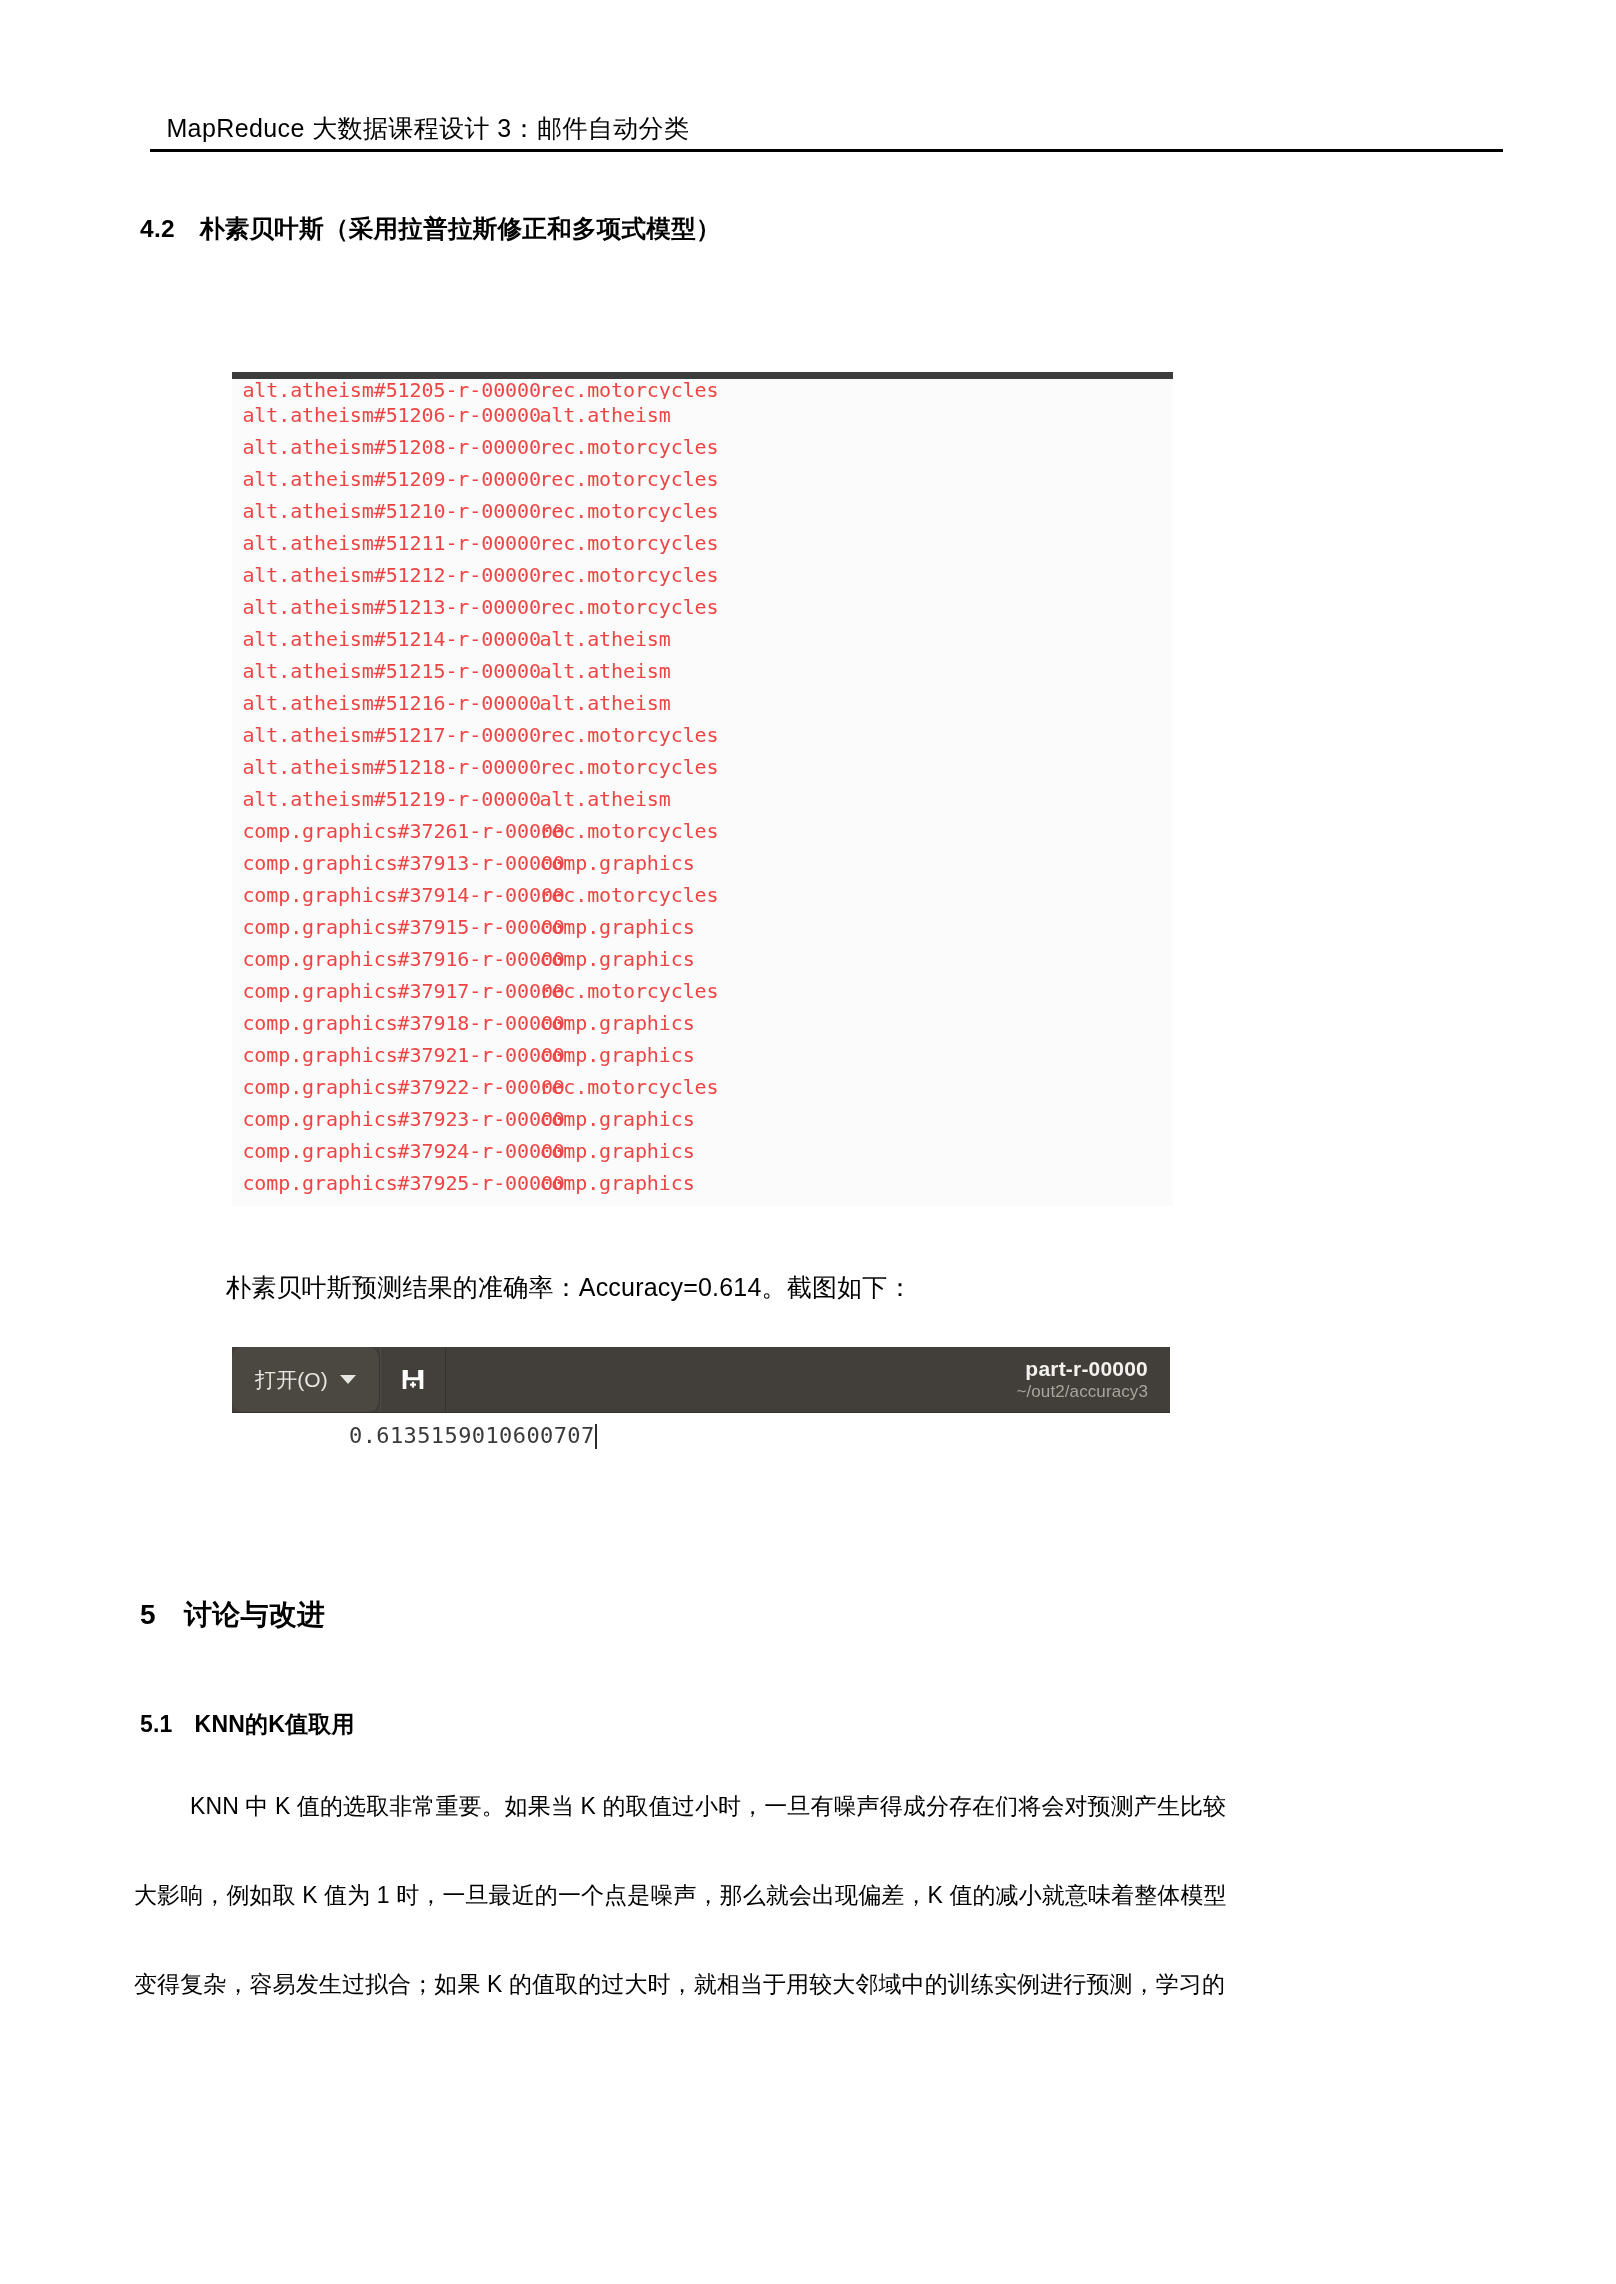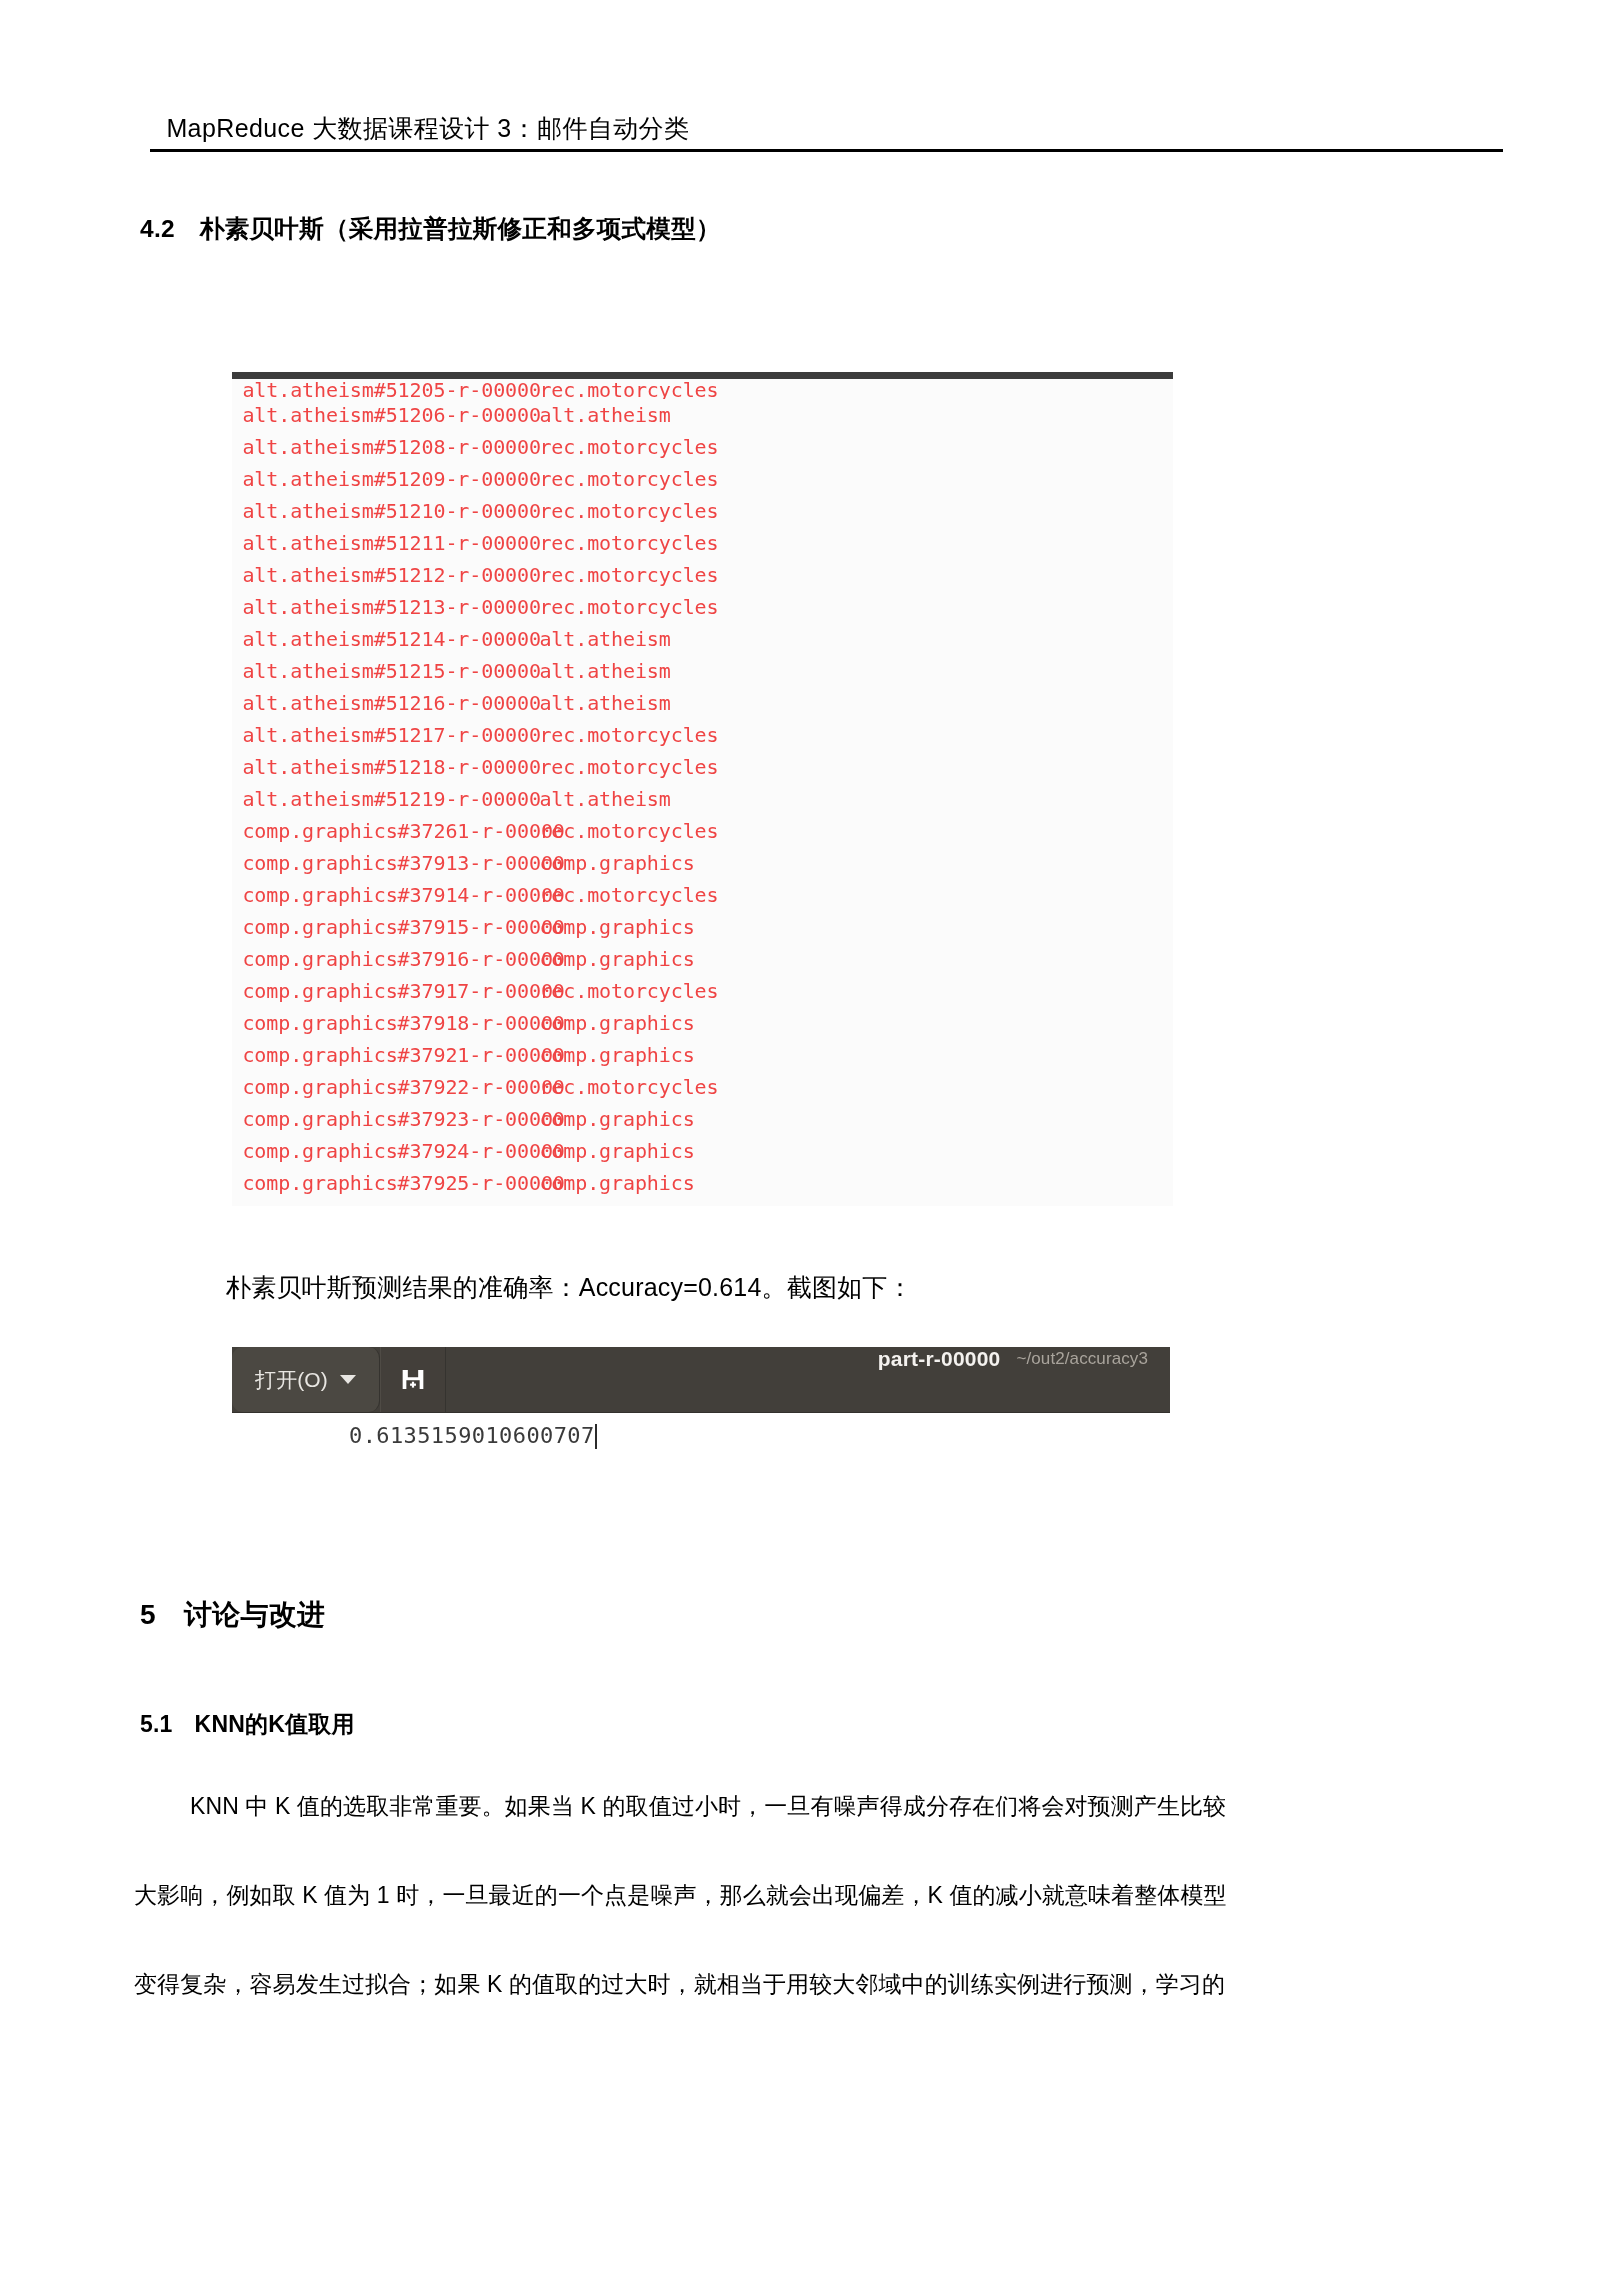--- a/index.html
+++ b/index.html
@@ -185,22 +185,22 @@
     border-right: 0.7px solid #35332f;
     border-left: 0.7px solid #4f4b45;
   }
   .save-icon svg { display: block; }
   .tb-spacer {
     flex: 1 1 auto;
     background: #423f3a;
   }
   .tb-titlebox {
     display: flex;
-    flex-direction: row;
-    align-items: flex-start;
+    flex-direction: column;
+    align-items: flex-end;
     justify-content: center;
     padding-right: 22px;
     background: #423f3a;
   }
   .tb-title {
     color: #f4f2ef;
     font-size: 21px;
     font-weight: bold;
     letter-spacing: 0.2px;
     line-height: 1.12;

